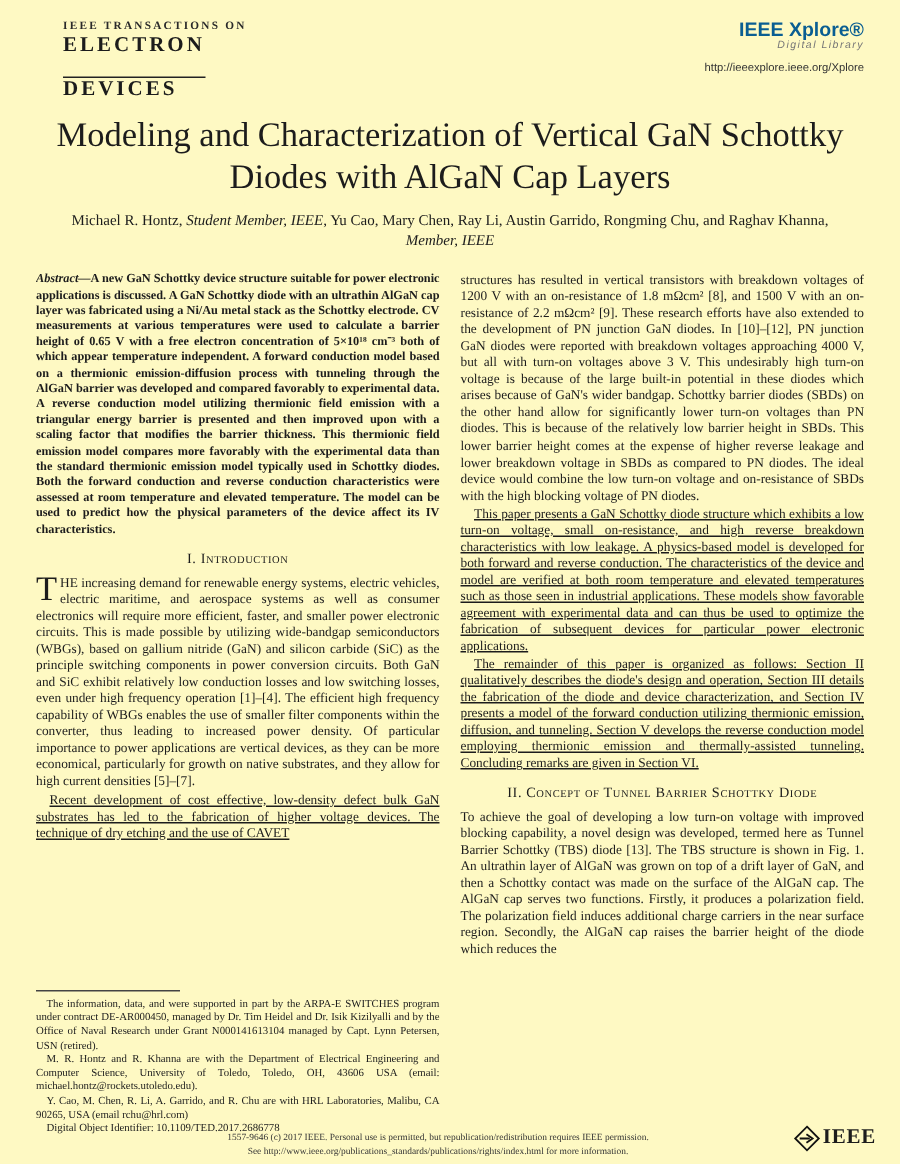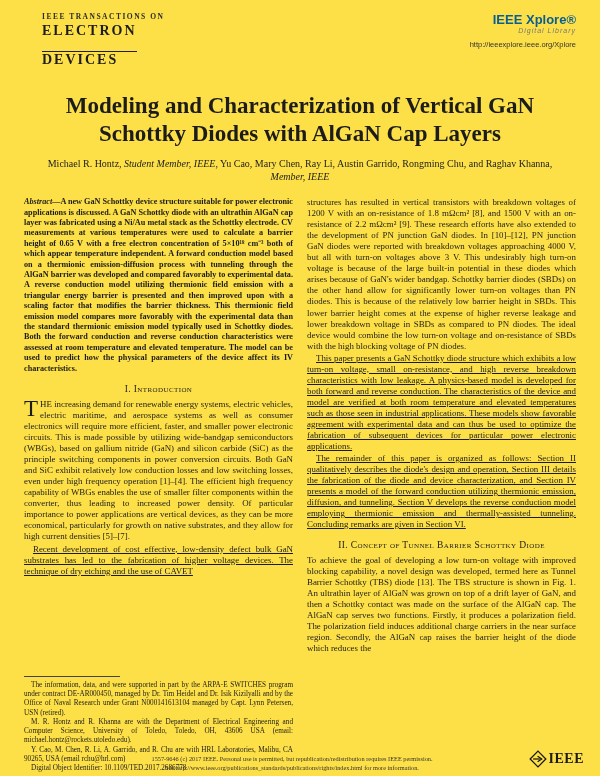--- a/index.html
+++ b/index.html
@@ -1,34 +1,34 @@
 <!DOCTYPE html>
 <html><head>
 <meta charset="utf-8">
 <style>
   * { margin:0; padding:0; box-sizing:border-box; }
   html,body { background:#9a9a98; }
   .page {
     width:600px; height:776px; margin:0 auto; position:relative;
-    background:#fde047; color:#1c1c1c; overflow:hidden;
+    background:#fef9c3; color:#1c1c1c; overflow:hidden;
     font-family:"Liberation Serif", serif;
     padding:10px 24px 0 24px;
   }
   
   .header { display:flex; justify-content:space-between; align-items:flex-start; height:62px; }
   .masthead { padding-left:18px; padding-top:2px; }
   .society { font-size:7.5px; letter-spacing:1.5px; font-weight:bold; color:#2a2a2a; }
   .jword { font-size:14px; font-weight:bold; letter-spacing:2px; line-height:1.15; }
   .jword.first { border-bottom:1.5px solid #222; display:inline-block; padding-bottom:12px; }
   .xplore { text-align:right; font-family:"Liberation Sans", sans-serif; padding-top:2px; }
   .xplore-name { font-size:13px; font-weight:bold; color:#0a5e92; }
   .xplore-sub { font-size:7px; font-style:italic; color:#777; letter-spacing:1px; }
   .xplore-url { font-size:7.5px; color:#333; margin-top:6px; font-family:"Liberation Sans", sans-serif; }
   
-  .title { text-align:center; font-size:23px; line-height:1.2; margin-top:20px; font-weight:bold; }
+  .title { text-align:center; font-size:23px; line-height:1.2; margin-top:4px; font-weight:normal; }
   .authors { text-align:center; font-size:10px; margin:10px auto 0 auto; max-width:520px; line-height:1.3; }
   .authors .it { font-style:italic; }
   
   .columns { display:flex; gap:14px; margin-top:14px; height:578px; overflow:hidden; }
   .col { width:269px; display:flex; flex-direction:column; }
   p.small-bold { font-size:8.2px; font-weight:bold; line-height:1.27; text-align:justify; }
   p.small-bold .lead { font-style:italic; }
   p.index { margin-top:7px; }
   h3.sec { text-align:center; font-size:9.5px; font-weight:normal; font-variant:small-caps;
            letter-spacing:.4px; margin:10px 0 5px 0; }

